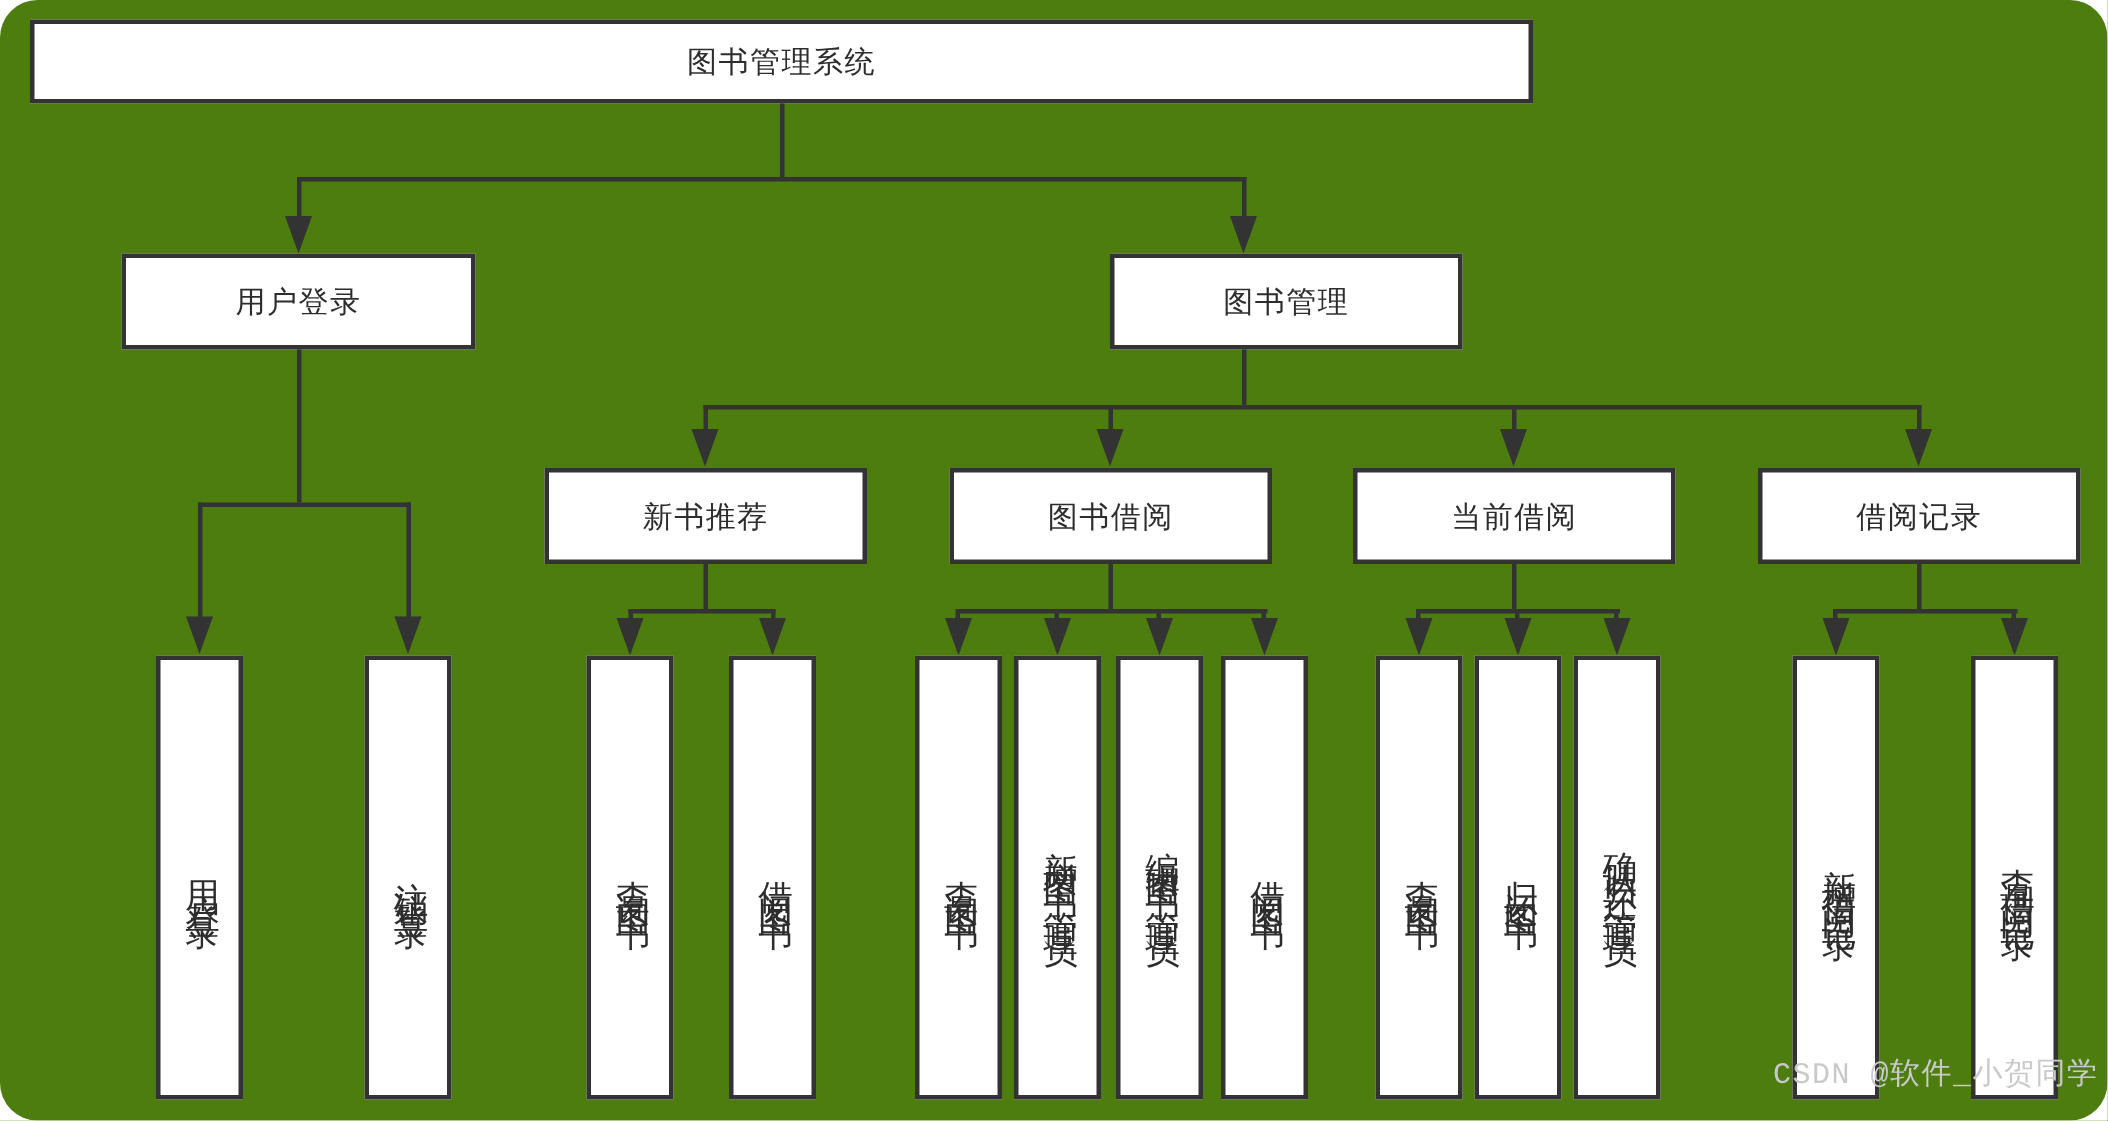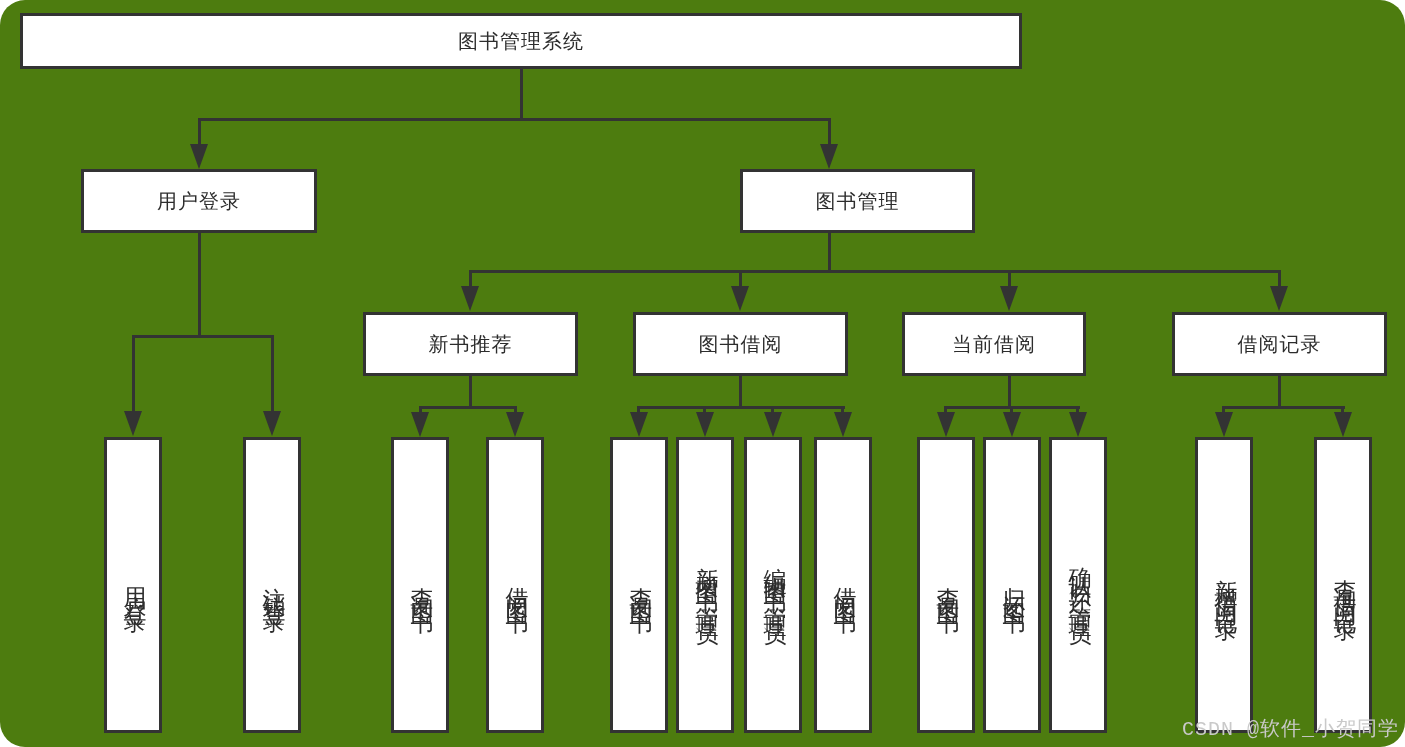--- a/index.html
+++ b/index.html
@@ -20,21 +20,21 @@
     letter-spacing:8px;line-height:1;white-space:nowrap;
   }
   .vline{position:absolute;width:3px;background:#333333;}
   .hline{position:absolute;height:3px;background:#333333;}
   .arrow{
     position:absolute;width:0;height:0;
     border-left:9px solid transparent;border-right:9px solid transparent;
     border-top:25px solid #333333;
   }
   .watermark{
-    position:absolute;right:6px;bottom:5px;
+    position:absolute;right:6px;bottom:18px;
     color:#c9c9c9;font-size:20px;letter-spacing:1px;white-space:nowrap;
   }
 </style>
 </head>
 <body>
 
 <div class="canvas">
 
   <div class="box" style="left:20px;top:13px;width:1002px;height:56px;">
     <span class="hlabel">图书管理系统</span>
@@ -71,21 +71,21 @@
   <div class="arrow" style="left:1000px;top:286px;"></div>
   <div class="vline" style="left:1278px;top:270px;height:18px;"></div>
   <div class="arrow" style="left:1270px;top:286px;"></div>
 
   <div class="box" style="left:633px;top:312px;width:215px;height:64px;">
     <span class="hlabel">图书借阅</span>
   </div>
   <div class="box" style="left:363px;top:312px;width:215px;height:64px;">
     <span class="hlabel">新书推荐</span>
   </div>
-  <div class="box" style="left:902px;top:312px;width:184px;height:64px;">
+  <div class="box" style="left:902px;top:312px;width:215px;height:64px;">
     <span class="hlabel">当前借阅</span>
   </div>
   <div class="box" style="left:1172px;top:312px;width:215px;height:64px;">
     <span class="hlabel">借阅记录</span>
   </div>
 
   <div class="vline" style="left:469px;top:376px;height:30px;"></div>
   <div class="hline" style="left:419px;top:406px;width:98px;"></div>
   <div class="vline" style="left:739px;top:376px;height:30px;"></div>
   <div class="hline" style="left:638px;top:406px;width:207px;"></div>

